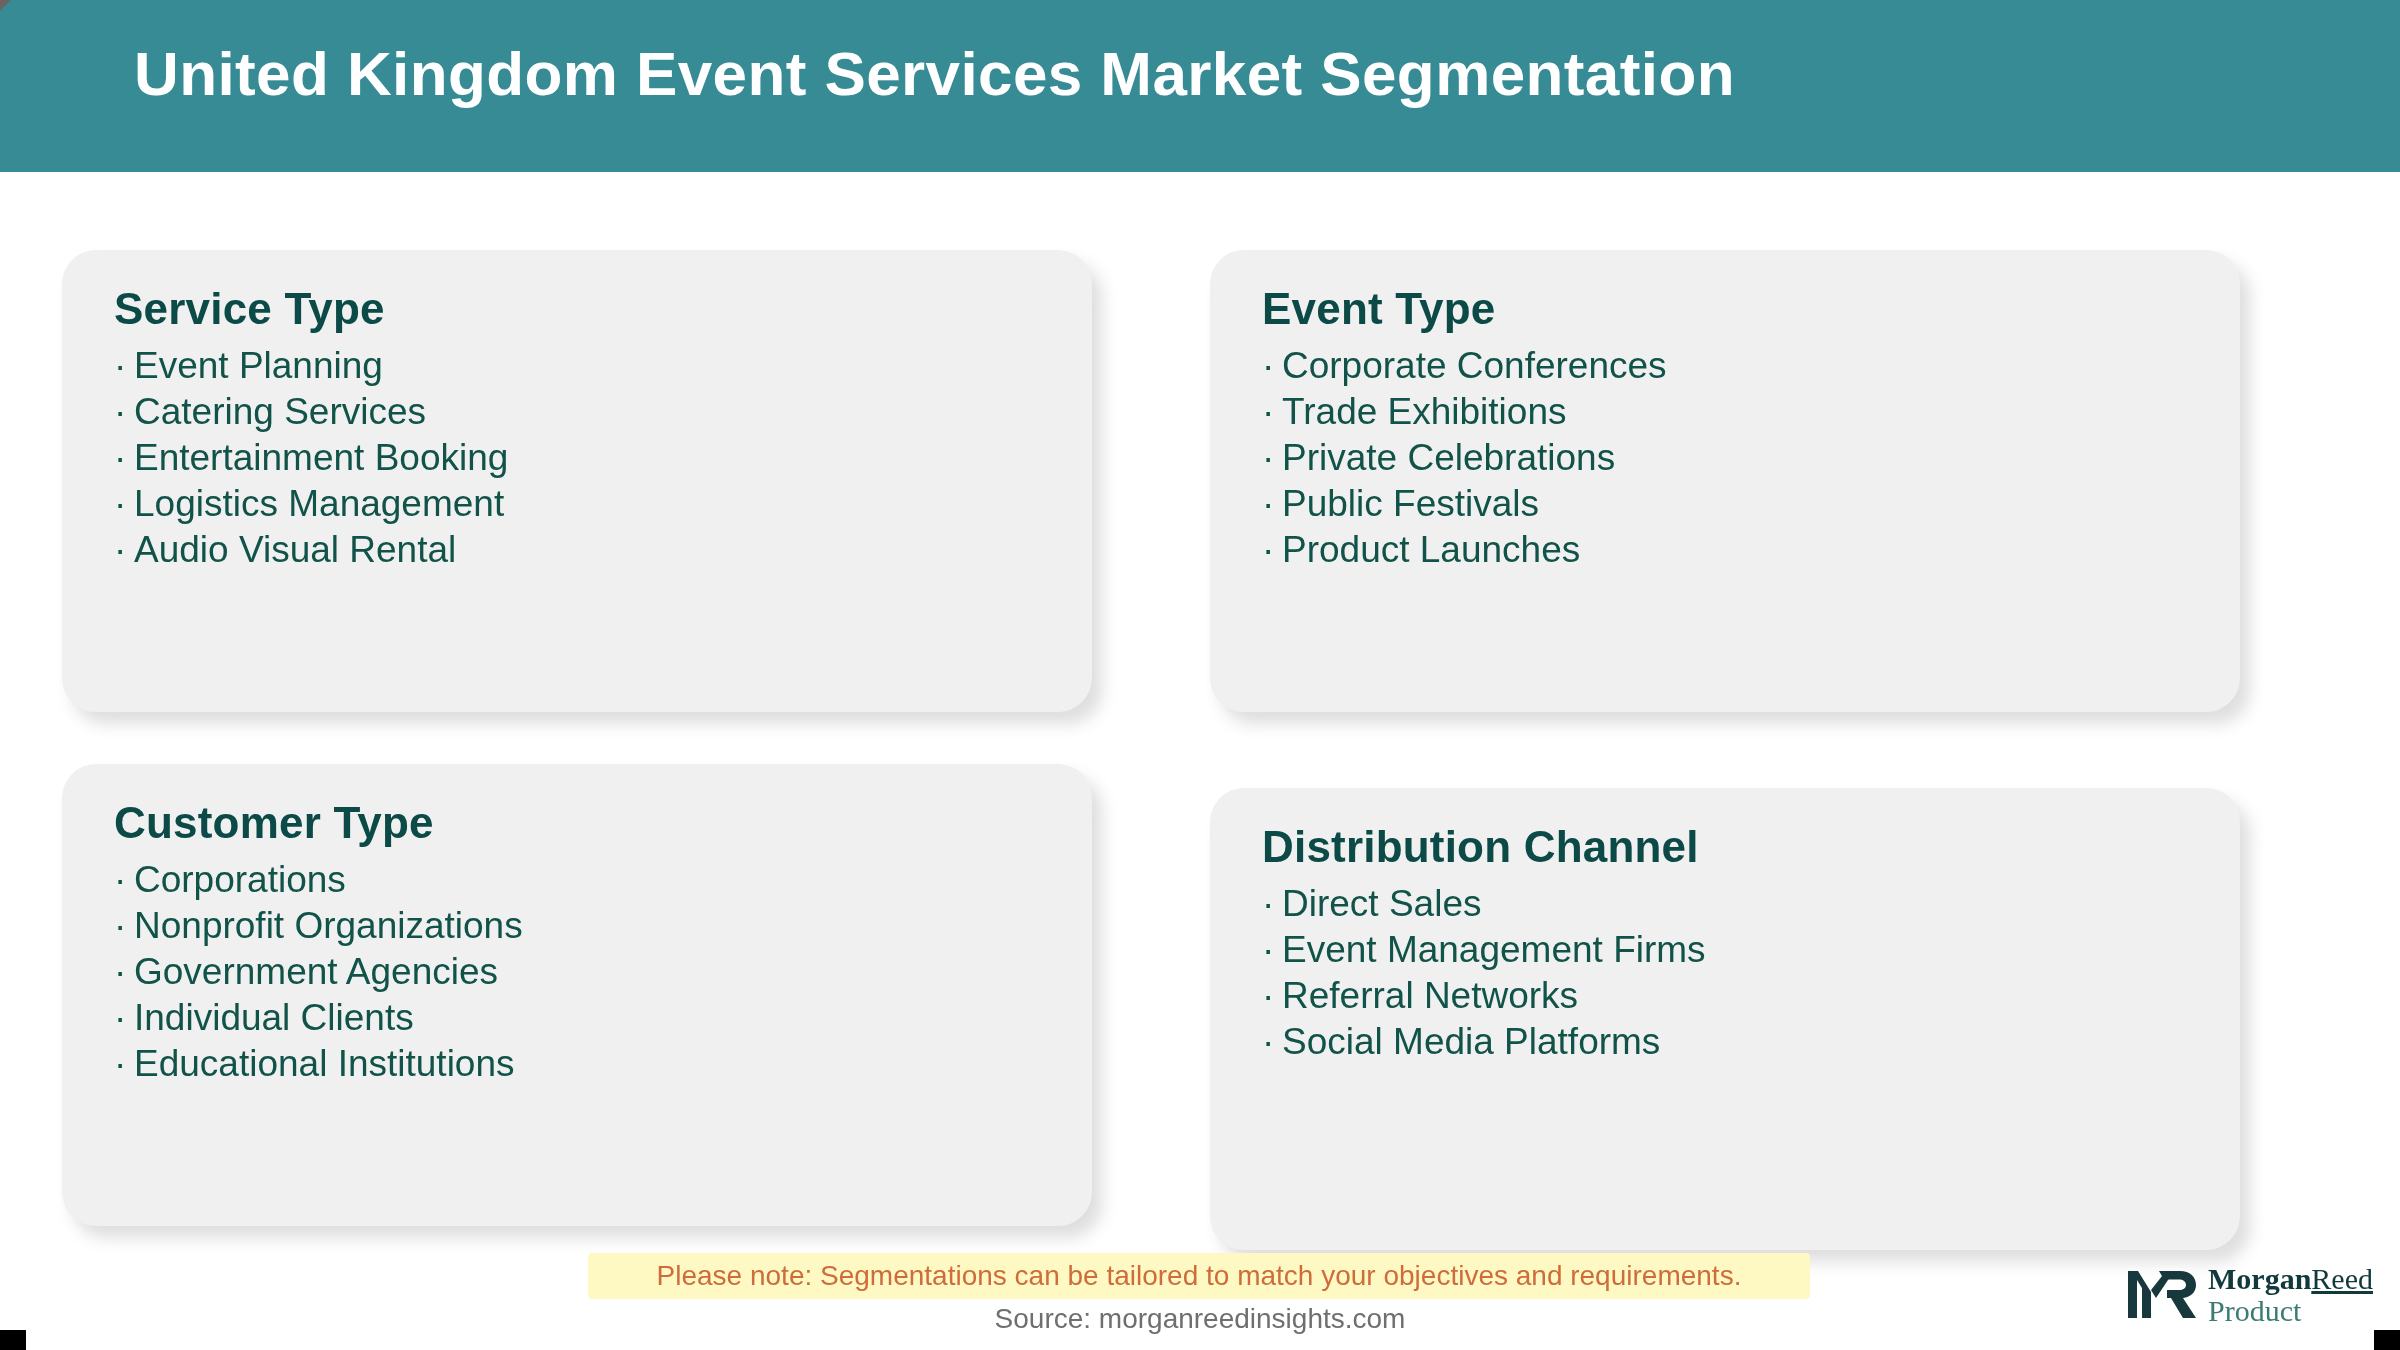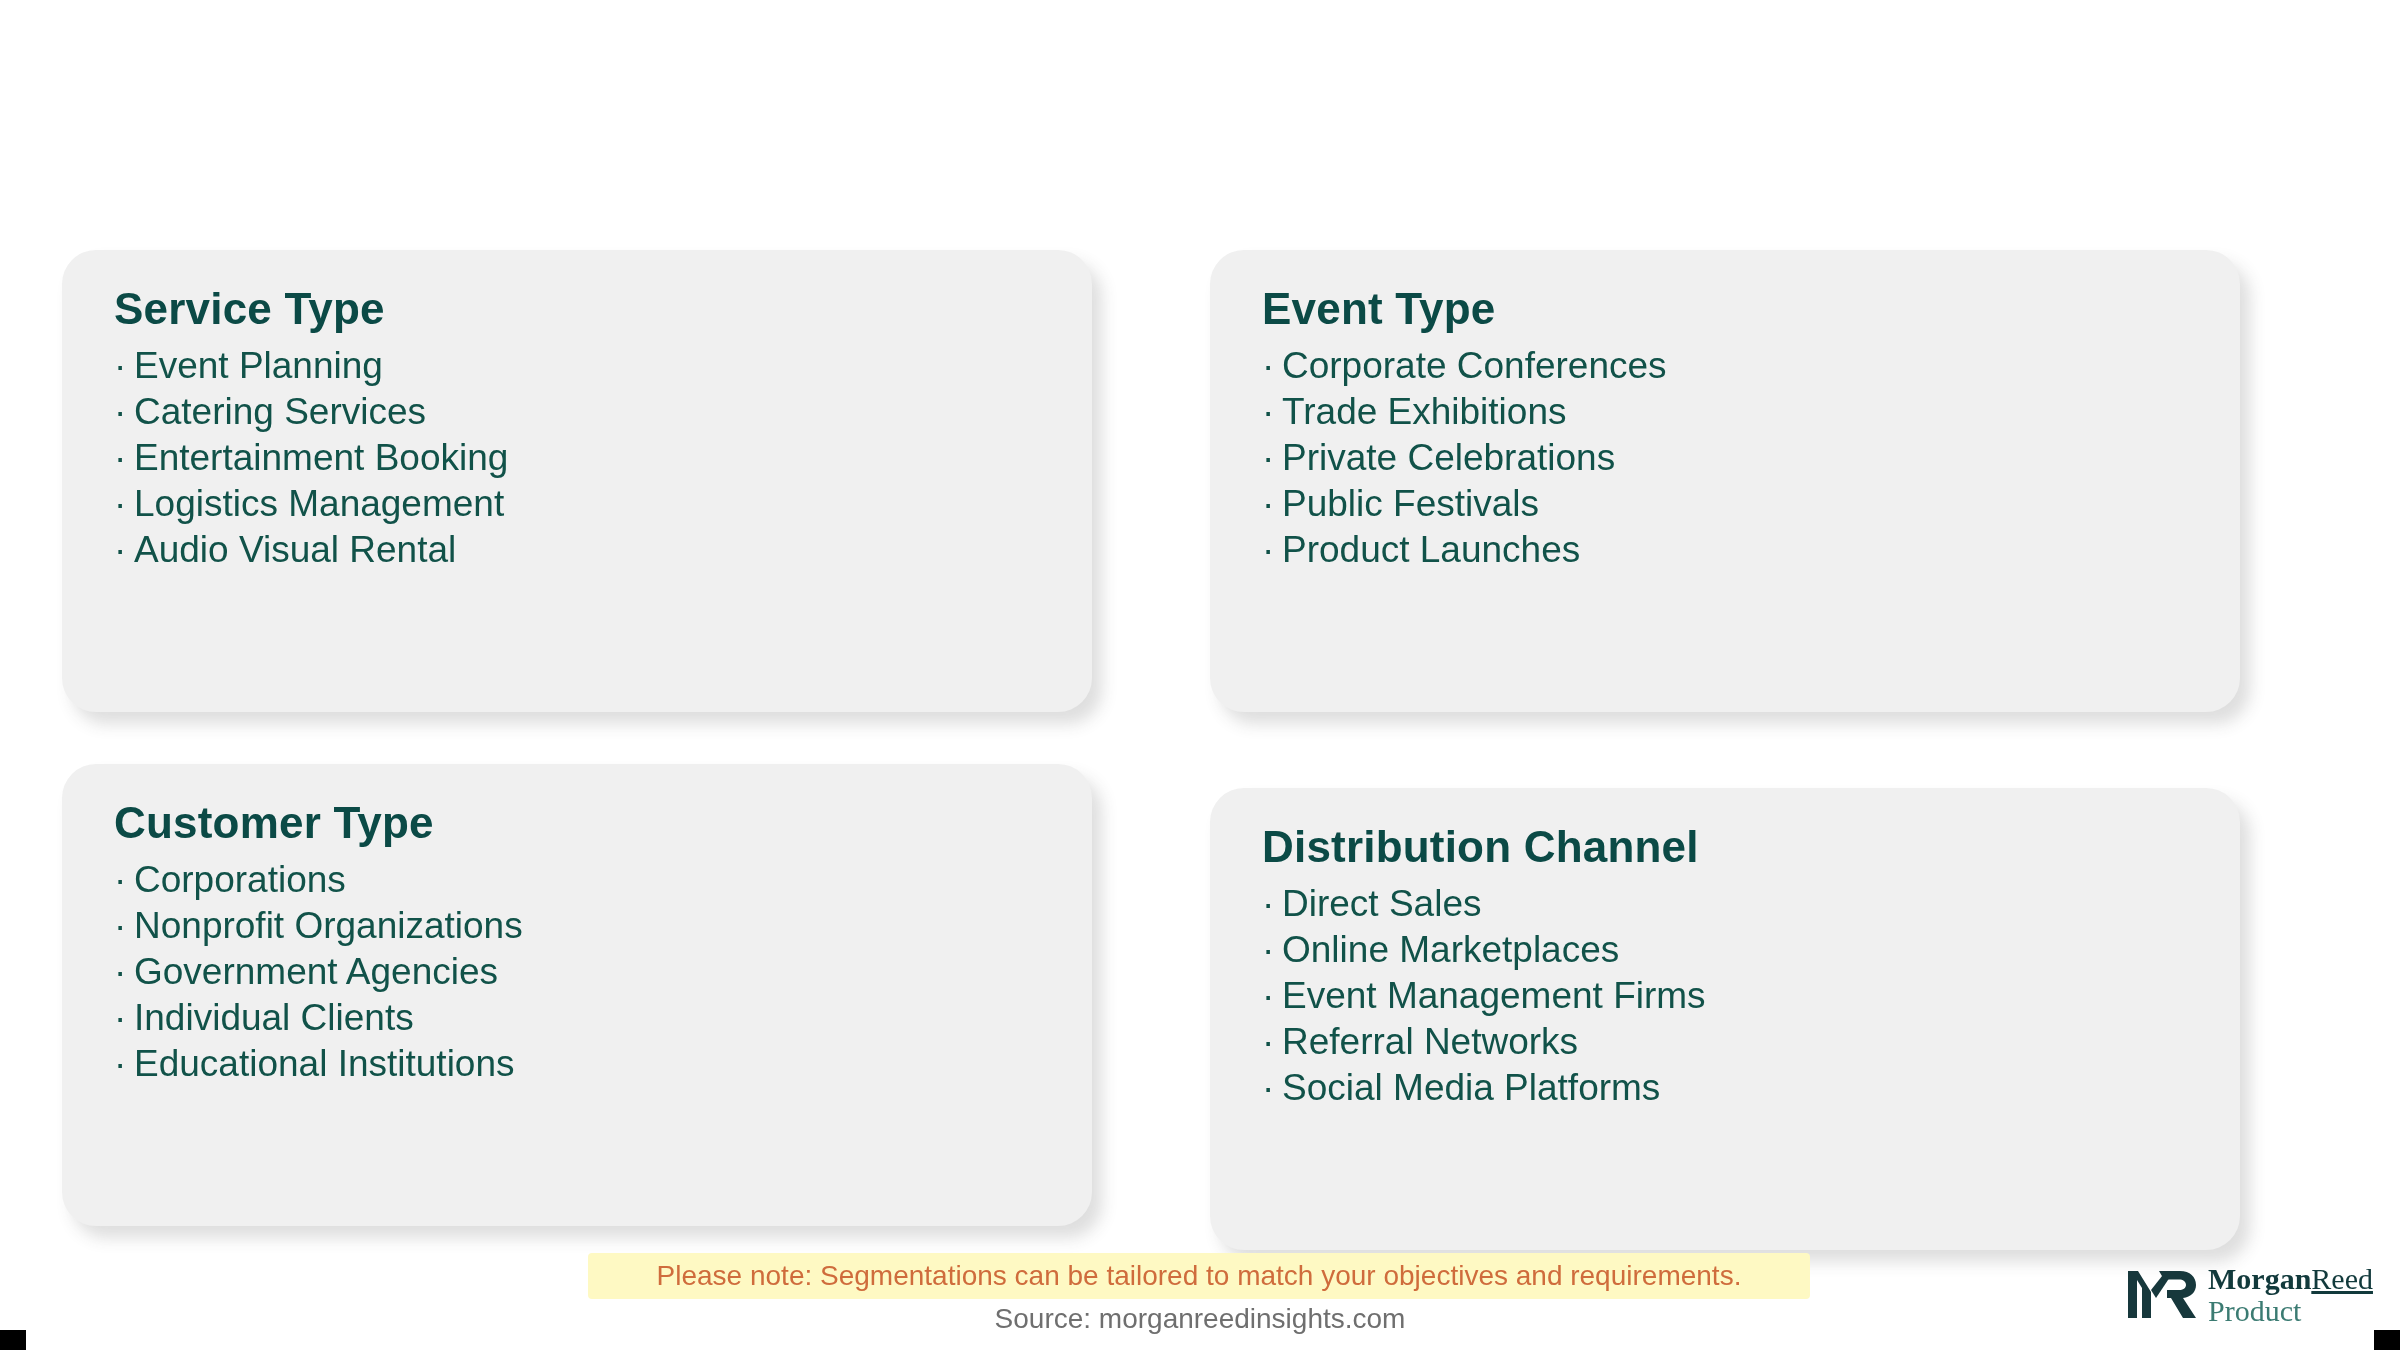--- a/index.html
+++ b/index.html
@@ -164,20 +164,24 @@
     background: #000000;
   }
   .black-nick-left  { left: 0;      top: 1330px; }
   .black-nick-right { left: 2374px; top: 1330px; }
 </style>
 </head>
 <body>
 
 <div id="slide">
 
+  <div class="header-band">
+    <div class="corner-nick"></div>
+    <div class="header-title">United Kingdom Event Services Market Segmentation</div>
+  </div>
 
   <div class="cards">
 
     <div class="card card-tl">
       <div class="card-title">Service Type</div>
       <ul class="card-list">
         <li><span class="bullet">·</span><span>Event Planning</span></li>
         <li><span class="bullet">·</span><span>Catering Services</span></li>
         <li><span class="bullet">·</span><span>Entertainment Booking</span></li>
         <li><span class="bullet">·</span><span>Logistics Management</span></li>
@@ -204,21 +208,20 @@
         <li><span class="bullet">·</span><span>Government Agencies</span></li>
         <li><span class="bullet">·</span><span>Individual Clients</span></li>
         <li><span class="bullet">·</span><span>Educational Institutions</span></li>
       </ul>
     </div>
 
     <div class="card card-br">
       <div class="card-title">Distribution Channel</div>
       <ul class="card-list">
         <li><span class="bullet">·</span><span>Direct Sales</span></li>
-        <li><span class="bullet">·</span><span>Online Marketplaces</span></li>
         <li><span class="bullet">·</span><span>Event Management Firms</span></li>
         <li><span class="bullet">·</span><span>Referral Networks</span></li>
         <li><span class="bullet">·</span><span>Social Media Platforms</span></li>
       </ul>
     </div>
 
   </div>
 
   <div class="note-band">
     <span class="note-text">Please note: Segmentations can be tailored to match your objectives and requirements.</span>

